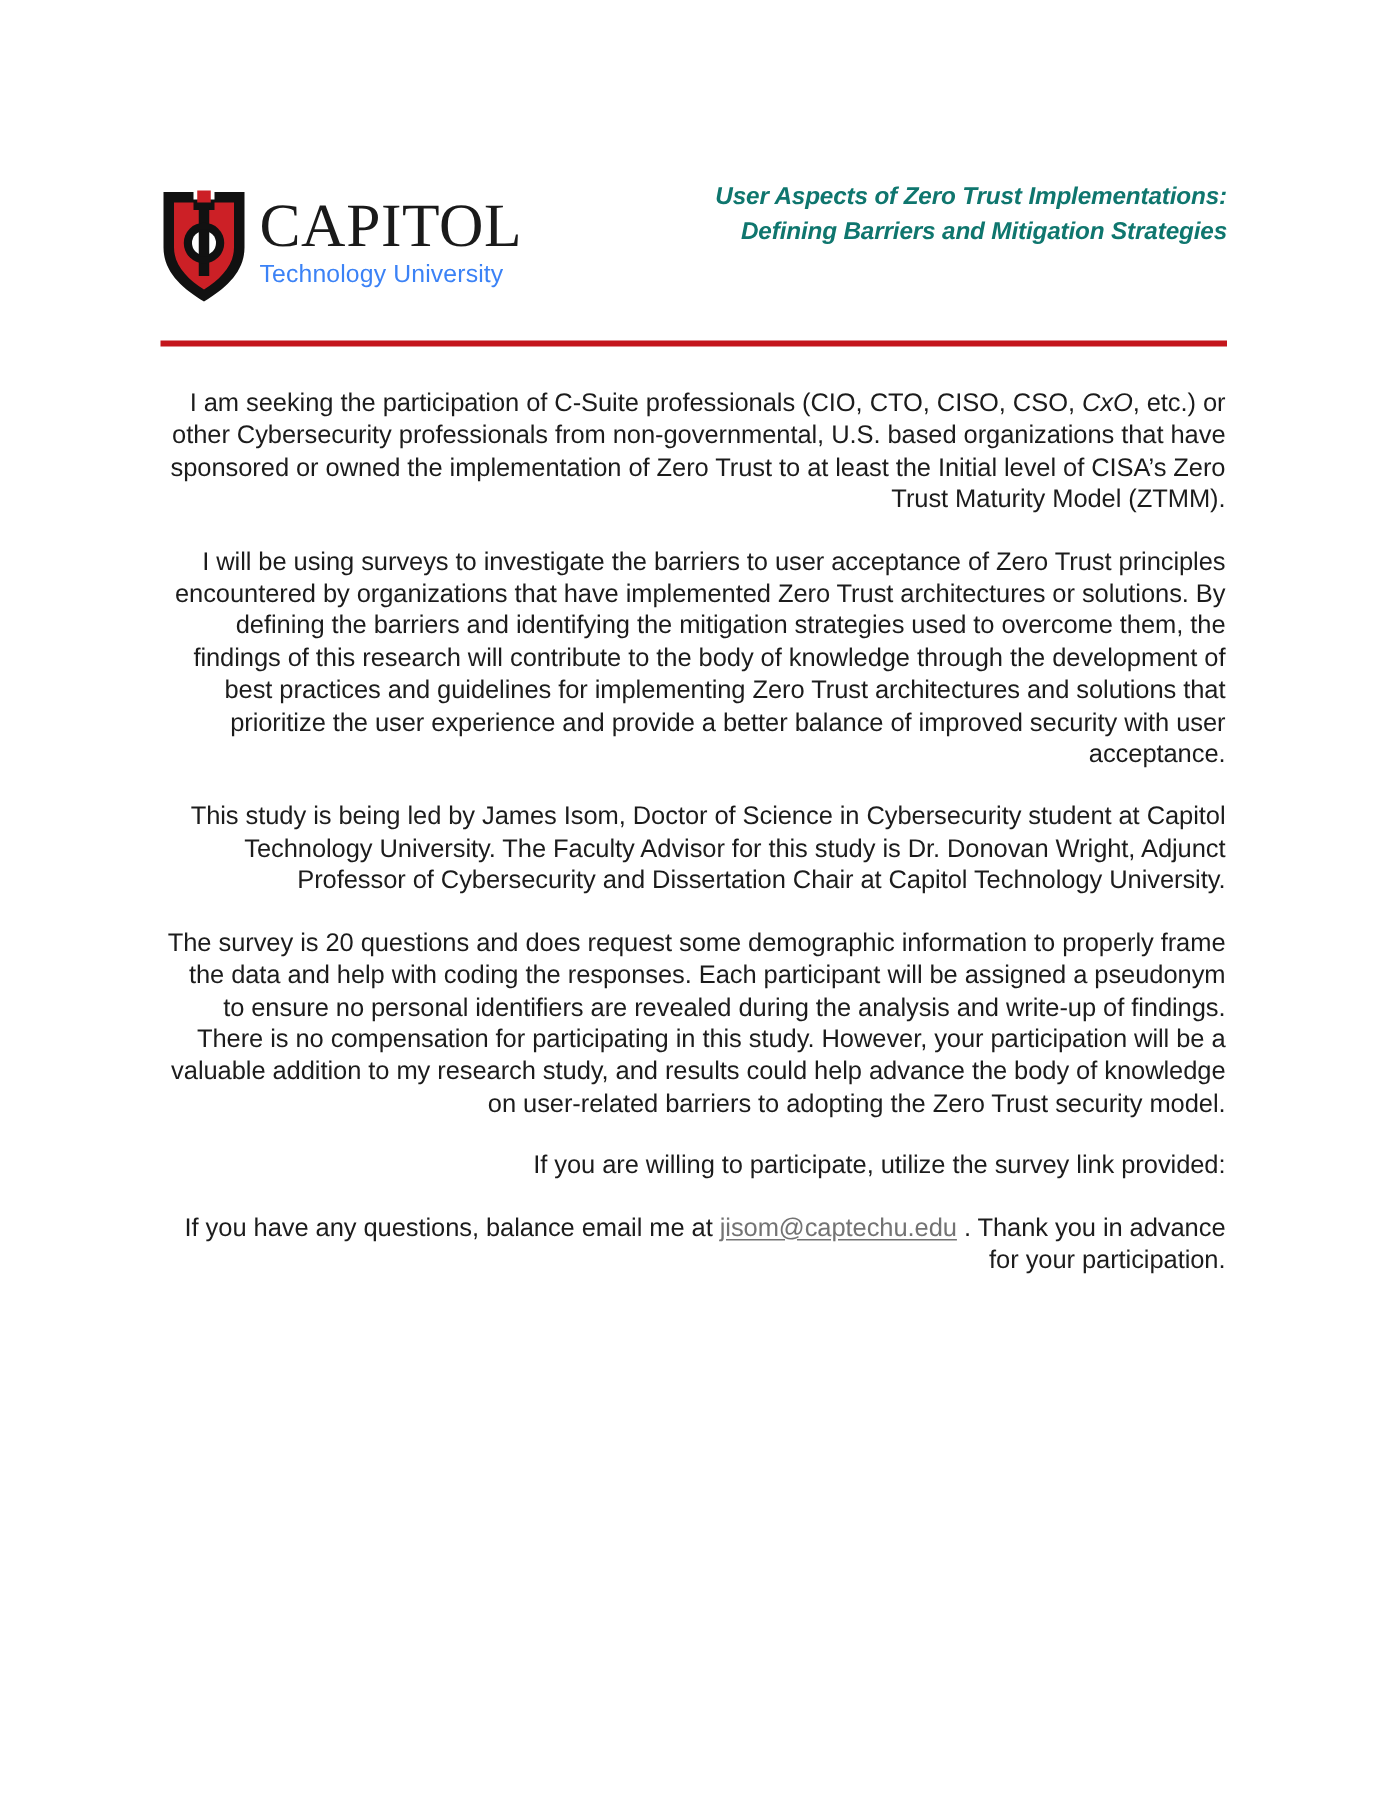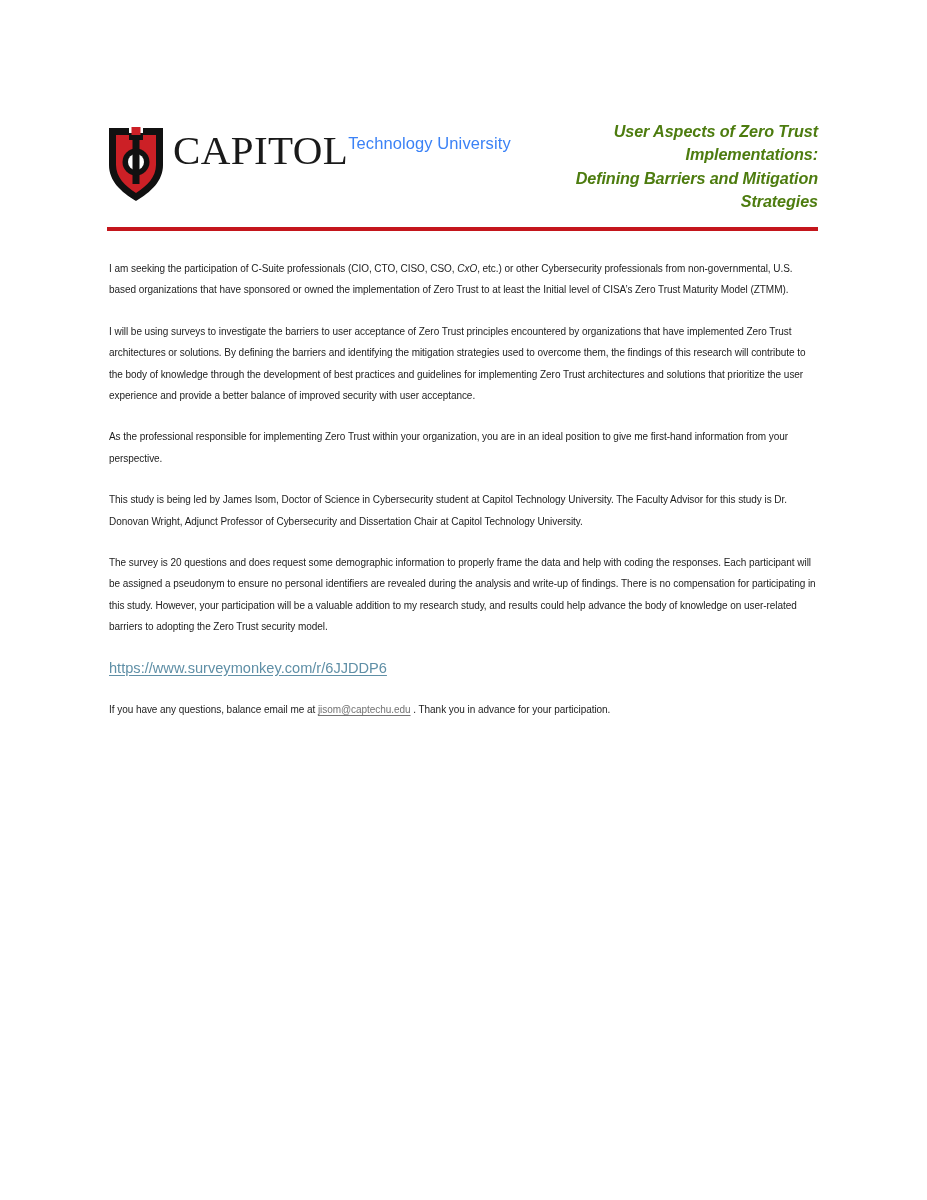--- a/index.html
+++ b/index.html
@@ -45,21 +45,21 @@
   .shield-wrap {
     width: 58px;
     height: 80px;
     flex: 0 0 auto;
     margin-right: 8px;
   }
   .shield-wrap svg { display: block; }
 
   .wordmark {
     display: flex;
-    flex-direction: row;
+    flex-direction: column;
     justify-content: space-between;
     padding-top: 6px;
   }
   .wordmark-main {
     font-family: "Liberation Serif", serif;
     font-size: 41px;
     line-height: 0.98;
     letter-spacing: 0.4px;
     color: #1a1a1a;
     white-space: nowrap;
@@ -83,21 +83,21 @@
     font-size: 16.4px;
     font-weight: bold;
     color: #101010;
     line-height: 1.35;
     letter-spacing: -0.1px;
   }
   .doc-subtitle {
     font-size: 16.2px;
     font-weight: bold;
     font-style: italic;
-    color: #4d7c0f;
+    color: #0f766e;
     line-height: 1.45;
     margin-top: 16px;
     letter-spacing: -0.1px;
   }
   .doc-subtitle .l2 { display: block; }
 
   
   .rule {
     position: absolute;
     left: 107px;
@@ -108,26 +108,26 @@
   }
 
   
   .body-copy {
     position: absolute;
     left: 109px;
     top: 258px;
     width: 708px;
   }
   .para {
-    font-size: 10px;
+    font-size: 17px;
     line-height: 21.4px;
     color: #1c1c1c;
     margin: 0 0 20px 0;
     letter-spacing: -0.05px;
-    text-align: left;
+    text-align: right;
   }
   .para:last-child { margin-bottom: 0; }
   .para em { font-style: italic; }
 
   .link-line {
     font-size: 14.6px;
     line-height: 21.4px;
     margin: 0 0 20px 0;
   }
   a.doclink {
@@ -180,27 +180,24 @@
       </div>
     </div>
   </div>
 
   <div class="rule" style="background: rgb(196, 22, 28);"></div>
 
   <div class="body-copy">
 
     <p class="para"><span>I am seeking the participation of C-Suite professionals (CIO, CTO, CISO, CSO, </span><em>CxO</em><span>, etc.) or other Cybersecurity professionals from non-governmental, U.S. based organizations that have sponsored or owned the implementation of Zero Trust to at least the Initial level of CISA’s Zero Trust Maturity Model (ZTMM).</span></p>
     <p class="para"><span>I will be using surveys to investigate the barriers to user acceptance of Zero Trust principles encountered by organizations that have implemented Zero Trust architectures or solutions. By defining the barriers and identifying the mitigation strategies used to overcome them, the findings of this research will contribute to the body of knowledge through the development of best practices and guidelines for implementing Zero Trust architectures and solutions that prioritize the user experience and provide a better balance of improved security with user acceptance.</span></p>
-    <p class="para"><span>As the professional responsible for implementing Zero Trust within your organization, you are in an ideal position to give me first-hand information from your perspective.</span></p>
     <p class="para"><span>This study is being led by James Isom, Doctor of Science in Cybersecurity student at Capitol Technology University. The Faculty Advisor for this study is Dr. Donovan Wright, Adjunct Professor of Cybersecurity and Dissertation Chair at Capitol Technology University.</span></p>
     <p class="para"><span>The survey is 20 questions and does request some demographic information to properly frame the data and help with coding the responses. Each participant will be assigned a pseudonym to ensure no personal identifiers are revealed during the analysis and write-up of findings. There is no compensation for participating in this study. However, your participation will be a valuable addition to my research study, and results could help advance the body of knowledge on user-related barriers to adopting the Zero Trust security model.</span></p>
-
-    <p class="link-line">
-      <a class="doclink" href="#" style="color: rgb(95, 143, 166);">https://www.surveymonkey.com/r/6JJDDP6</a>
-    </p>
+    <p class="para"><span>If you are willing to participate, utilize the survey link provided:</span></p>
+
 
     <p class="para">
       <span>If you have any questions, balance email me at </span><a class="maillink" href="#" style="color: #737373;">jisom@captechu.edu</a><span> . Thank you in advance for your participation.</span>
     </p>
 
   </div>
 
 </div>
 
 </body></html>

